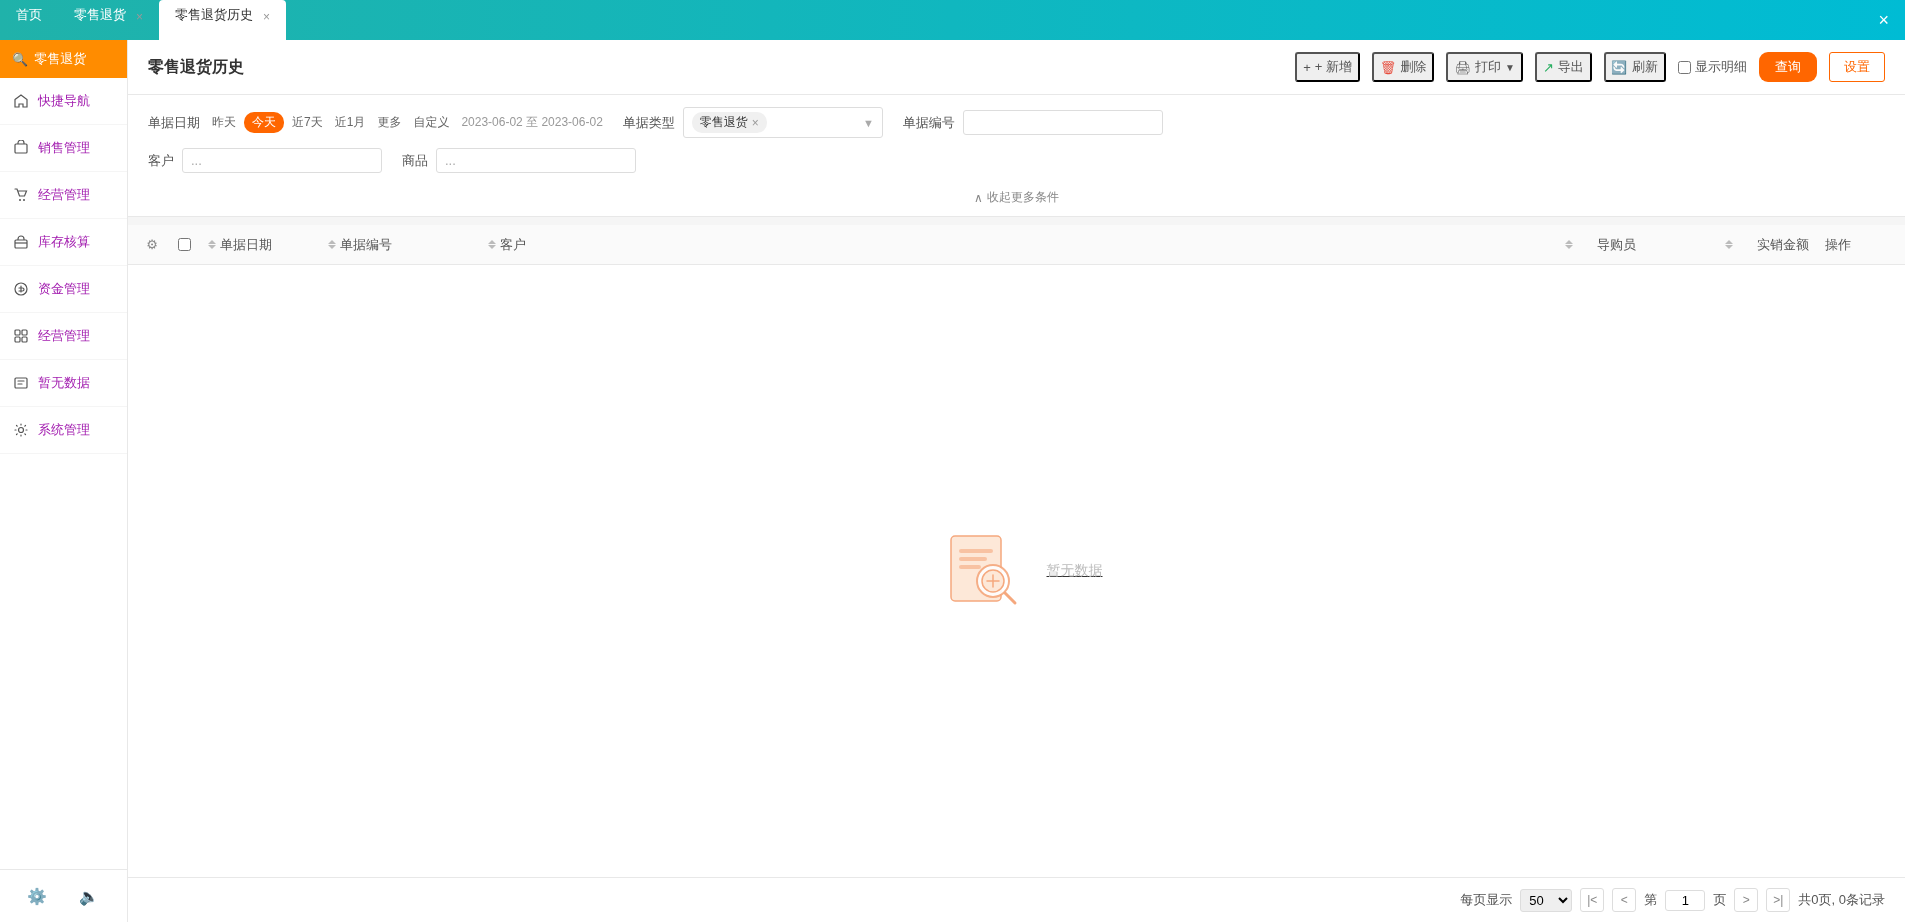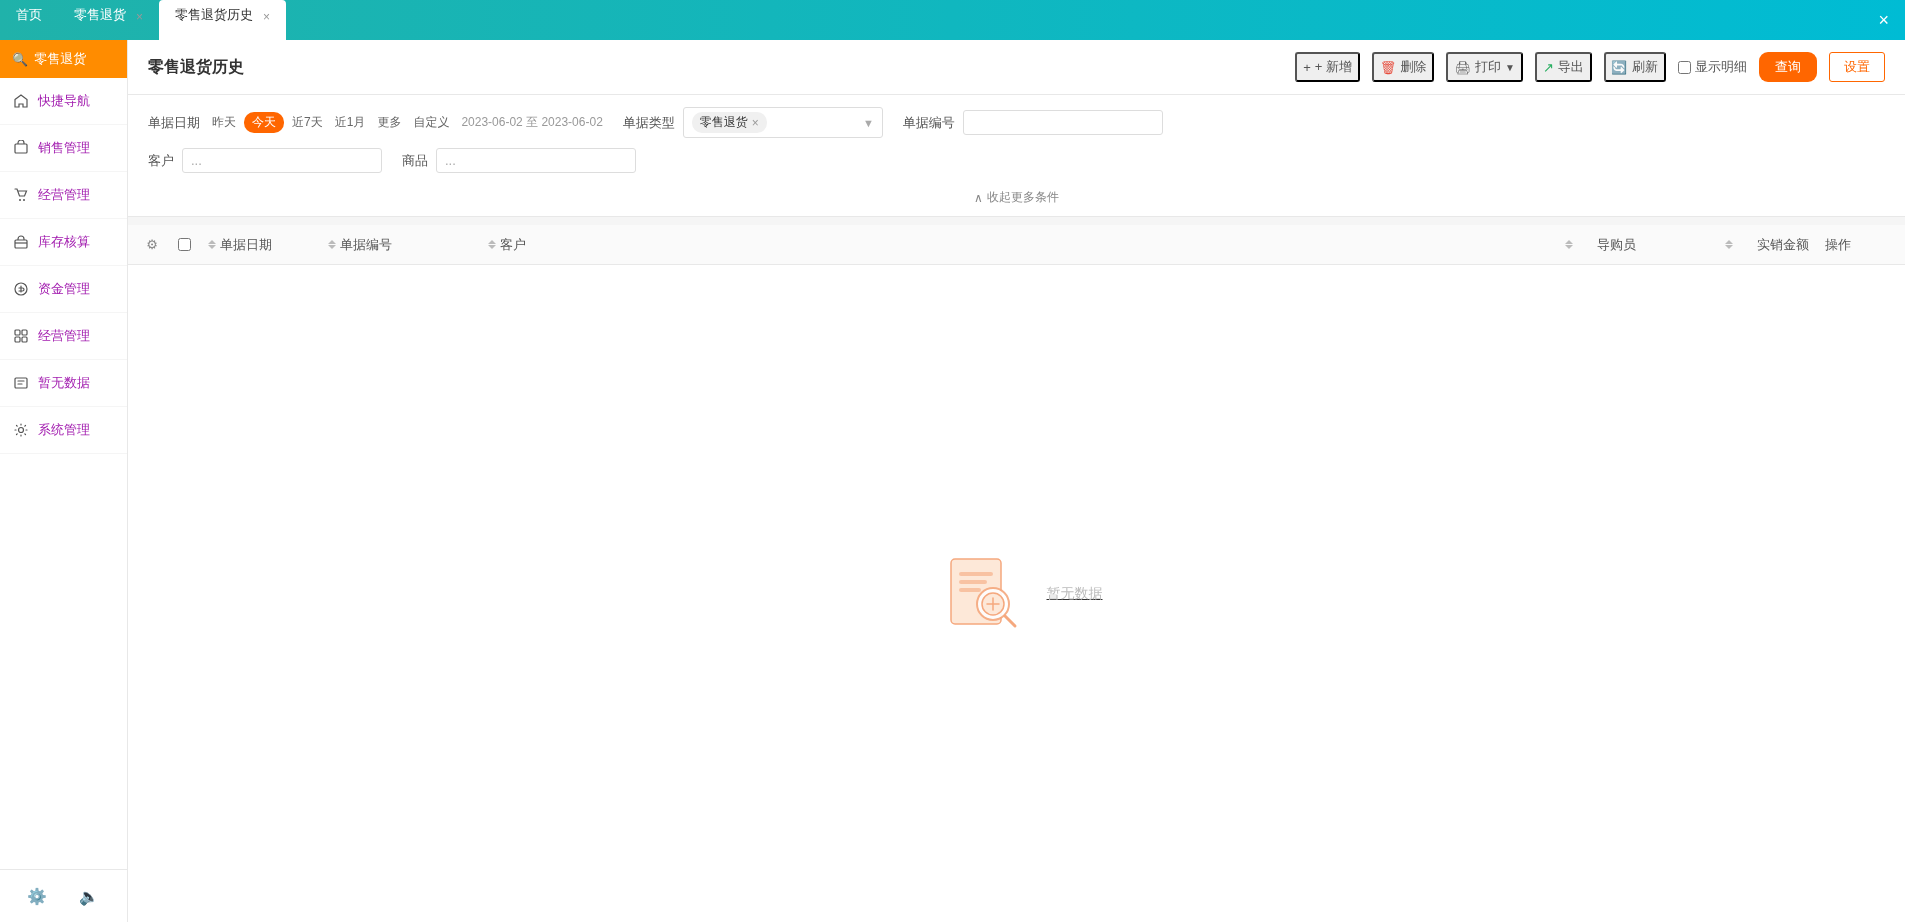--- a/index.html
+++ b/index.html
@@ -651,16 +651,33 @@
           <circle cx="62" cy="60" r="16" fill="#fff" stroke="#f5a87e" stroke-width="2" opacity="0.9"></circle>
           <circle cx="62" cy="60" r="11" fill="#fde8d8" stroke="#f5a87e" stroke-width="1.5"></circle>
           <line x1="74" y1="72" x2="84" y2="82" stroke="#f5a87e" stroke-width="3" stroke-linecap="round"></line>
 
           <line x1="56" y1="60" x2="68" y2="60" stroke="#f5a87e" stroke-width="1.5" stroke-linecap="round"></line>
           <line x1="62" y1="54" x2="62" y2="66" stroke="#f5a87e" stroke-width="1.5" stroke-linecap="round"></line>
         </svg>
         <span class="empty-text">暂无数据</span>
       </div>
 
+      <div class="pagination">
+        <span>每页显示</span>
+        <select>
+          <option value="10">10</option>
+          <option value="20">20</option>
+          <option value="50" selected="">50</option>
+          <option value="100">100</option>
+        </select>
+        <div class="page-nav-btn">|&lt;</div>
+        <div class="page-nav-btn">&lt;</div>
+        <span>第</span>
+        <input type="text" class="page-input" value="1" style="">
+        <span>页</span>
+        <div class="page-nav-btn">&gt;</div>
+        <div class="page-nav-btn">&gt;|</div>
+        <span>共0页, 0条记录</span>
+      </div>
     </div>
 
   </div>
 </div>
 
 </body></html>

